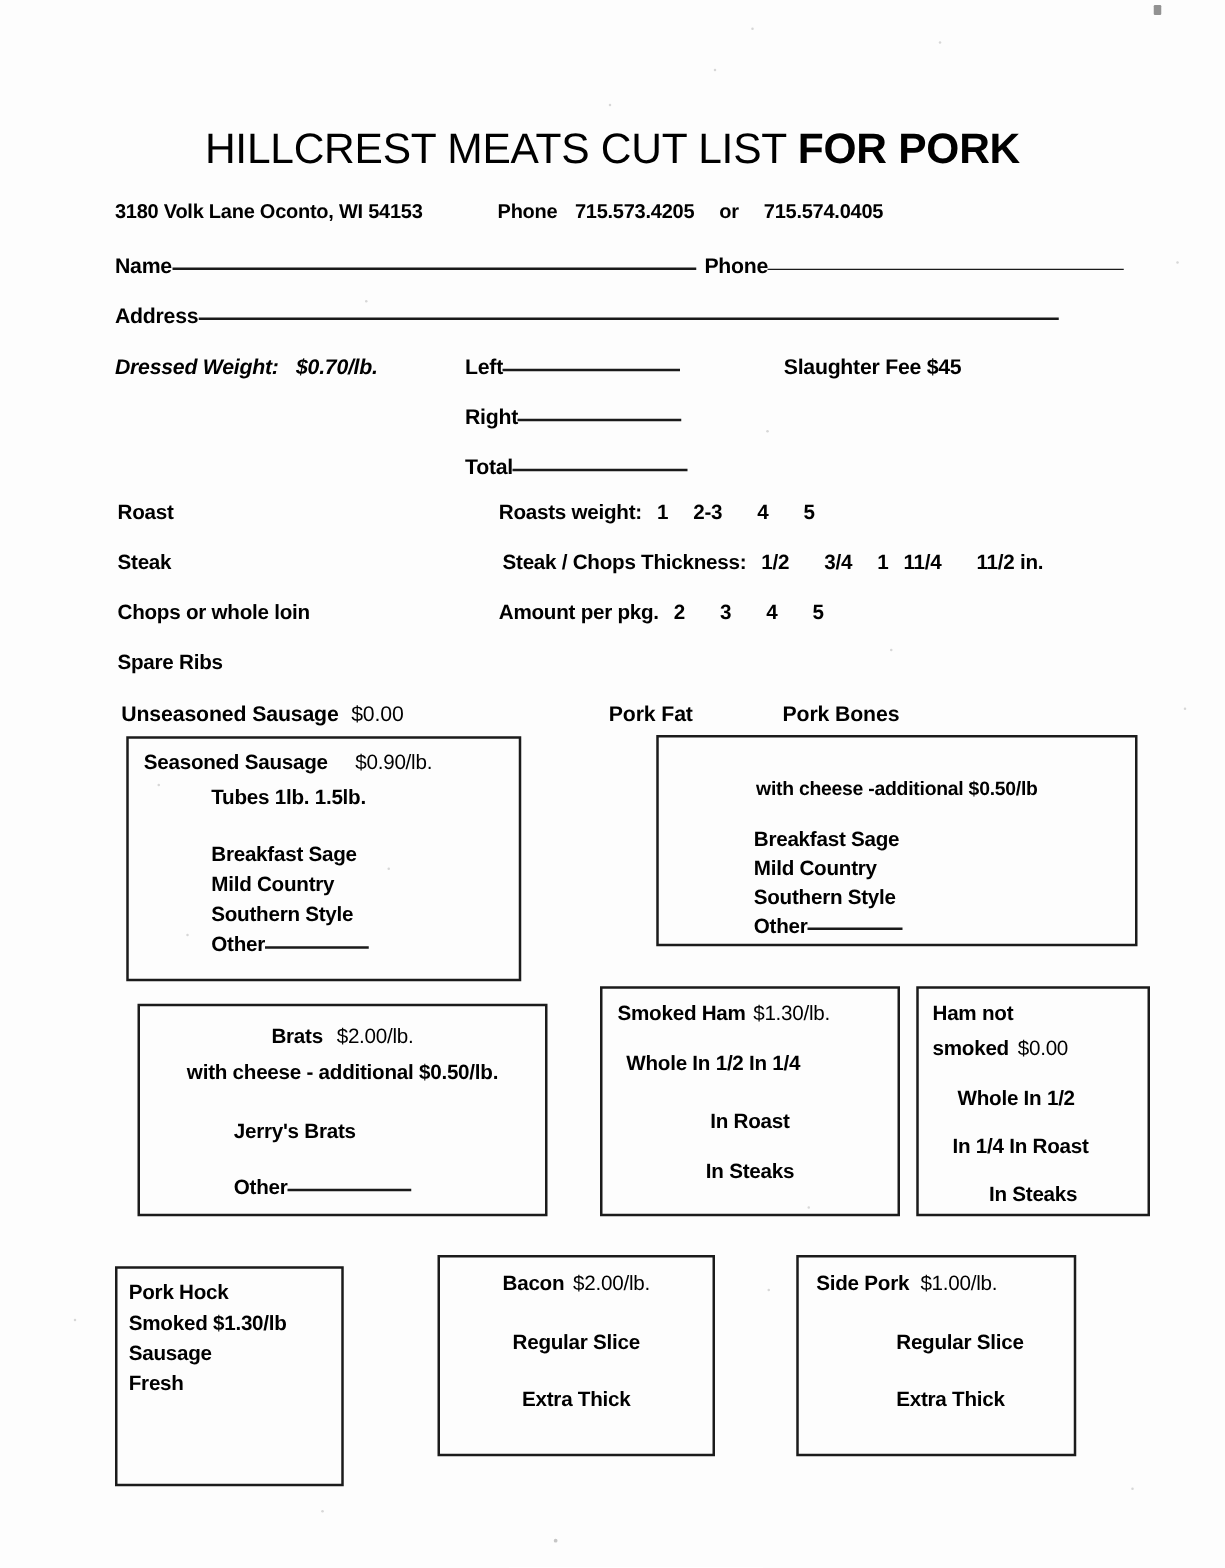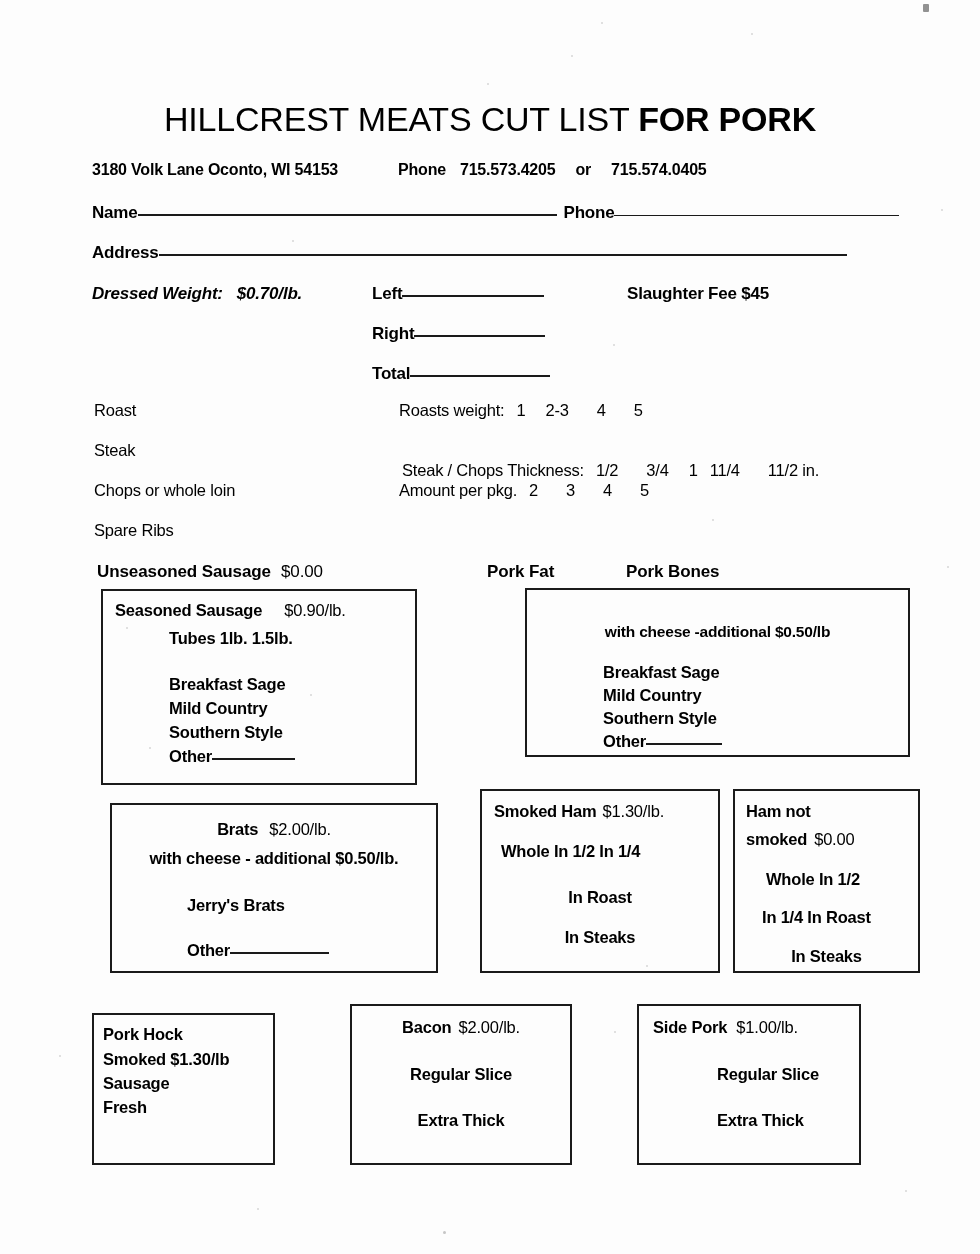--- a/index.html
+++ b/index.html
@@ -69,21 +69,21 @@
     display: inline-block;
     border-bottom: 2.2px solid #1a1a1a;
     vertical-align: 2px;
     height: 0;
   }
   .rule.thin { border-bottom-width: 1.8px; }
 
   
   .plain {
     font-size: 16.5px;
-    font-weight: 400;
+    font-weight: 700;
     white-space: nowrap;
     letter-spacing: -0.2px;
   }
   .sp2 { display:inline-block; width: 12px; }
   .sp3 { display:inline-block; width: 20px; }
   .sp4 { display:inline-block; width: 28px; }
 
   
   .sect {
     font-size: 17px;
@@ -156,21 +156,21 @@
   <div class="abs formrow" style="left:372px; top:284px;"><span>Left</span><span class="rule" style="width:142px;"></span></div>
 
   <div class="abs formrow" style="left:372px; top:324px;"><span>Right</span><span class="rule" style="width:131px;"></span></div>
 
   <div class="abs formrow" style="left:372px; top:364px;"><span>Total</span><span class="rule" style="width:140px;"></span></div>
 
   <div class="abs plain" style="left:94px; top:401px;">Roast</div>
   <div class="abs plain" style="left:399px; top:401px;"><span>Roasts weight:</span><span class="sp2"></span><span>1</span><span class="sp3"></span><span>2-3</span><span class="sp4"></span><span>4</span><span class="sp4"></span><span>5</span></div>
 
   <div class="abs plain" style="left:94px; top:441px;">Steak</div>
-  <div class="abs plain" style="left:402px; top:441px;margin-top:20px;"><span>Steak / Chops Thickness:</span><span class="sp2"></span><span>1/2</span><span class="sp4"></span><span>3/4</span><span class="sp3"></span><span>1</span><span class="sp2"></span><span>11/4</span><span class="sp4"></span><span>11/2 in.</span></div>
+  <div class="abs plain" style="left:402px; top:441px;"><span>Steak / Chops Thickness:</span><span class="sp2"></span><span>1/2</span><span class="sp4"></span><span>3/4</span><span class="sp3"></span><span>1</span><span class="sp2"></span><span>11/4</span><span class="sp4"></span><span>11/2 in.</span></div>
 
   <div class="abs plain" style="left:94px; top:481px;">Chops or   whole loin</div>
   <div class="abs plain" style="left:399px; top:481px;"><span>Amount per pkg.</span><span class="sp2"></span><span>2</span><span class="sp4"></span><span>3</span><span class="sp4"></span><span>4</span><span class="sp4"></span><span>5</span></div>
 
   <div class="abs plain" style="left:94px; top:521px;">Spare Ribs</div>
 
   <div class="abs sect" style="left:97px; top:562px;"><span>Unseasoned Sausage</span><span style="display:inline-block;width:10px;"></span><span style="font-weight:400;">$0.00</span></div>
 
   <div class="abs sect" style="left:487px; top:562px;">Pork Fat</div>
   <div class="abs sect" style="left:626px; top:562px;">Pork Bones</div>
@@ -207,21 +207,21 @@
   </div>
 
   <div class="box" style="left:733px; top:789px; width:187px; height:184px;">
     <div class="abs ln hd" style="left:11px; top:12px;">Ham    not</div>
     <div class="abs ln hd" style="left:11px; top:40px;"><span>smoked</span><span style="display:inline-block;width:7px;"></span><span style="font-weight:400;">$0.00</span></div>
     <div class="abs ln reg" style="left:31px; top:80px;">Whole     In 1/2</div>
     <div class="abs ln reg" style="left:27px; top:118px;">In 1/4 In Roast</div>
     <div class="abs ln reg ctr" style="left:0; top:157px; width:100%;">In Steaks</div>
   </div>
 
-  <div class="box" style="left:92px; top:1013px; width:183px; height:152px;">
+  <div class="box" style="left:92px; top:1013px; width:183px; height:176px;">
     <div class="abs ln hd" style="left:9px; top:11px;">Pork Hock</div>
     <div class="abs ln reg" style="left:9px; top:36px;">Smoked  $1.30/lb</div>
     <div class="abs ln reg" style="left:9px; top:60px;">Sausage</div>
     <div class="abs ln reg" style="left:9px; top:84px;">Fresh</div>
   </div>
 
   <div class="box" style="left:350px; top:1004px; width:222px; height:161px;padding-left:20px;">
     <div class="abs ln hd ctr" style="left:0; top:13px; width:100%;"><span>Bacon</span><span style="display:inline-block;width:7px;"></span><span style="font-weight:400;">$2.00/lb.</span></div>
     <div class="abs ln reg ctr" style="left:0; top:60px; width:100%;">Regular Slice</div>
     <div class="abs ln reg ctr" style="left:0; top:106px; width:100%;">Extra Thick</div>

